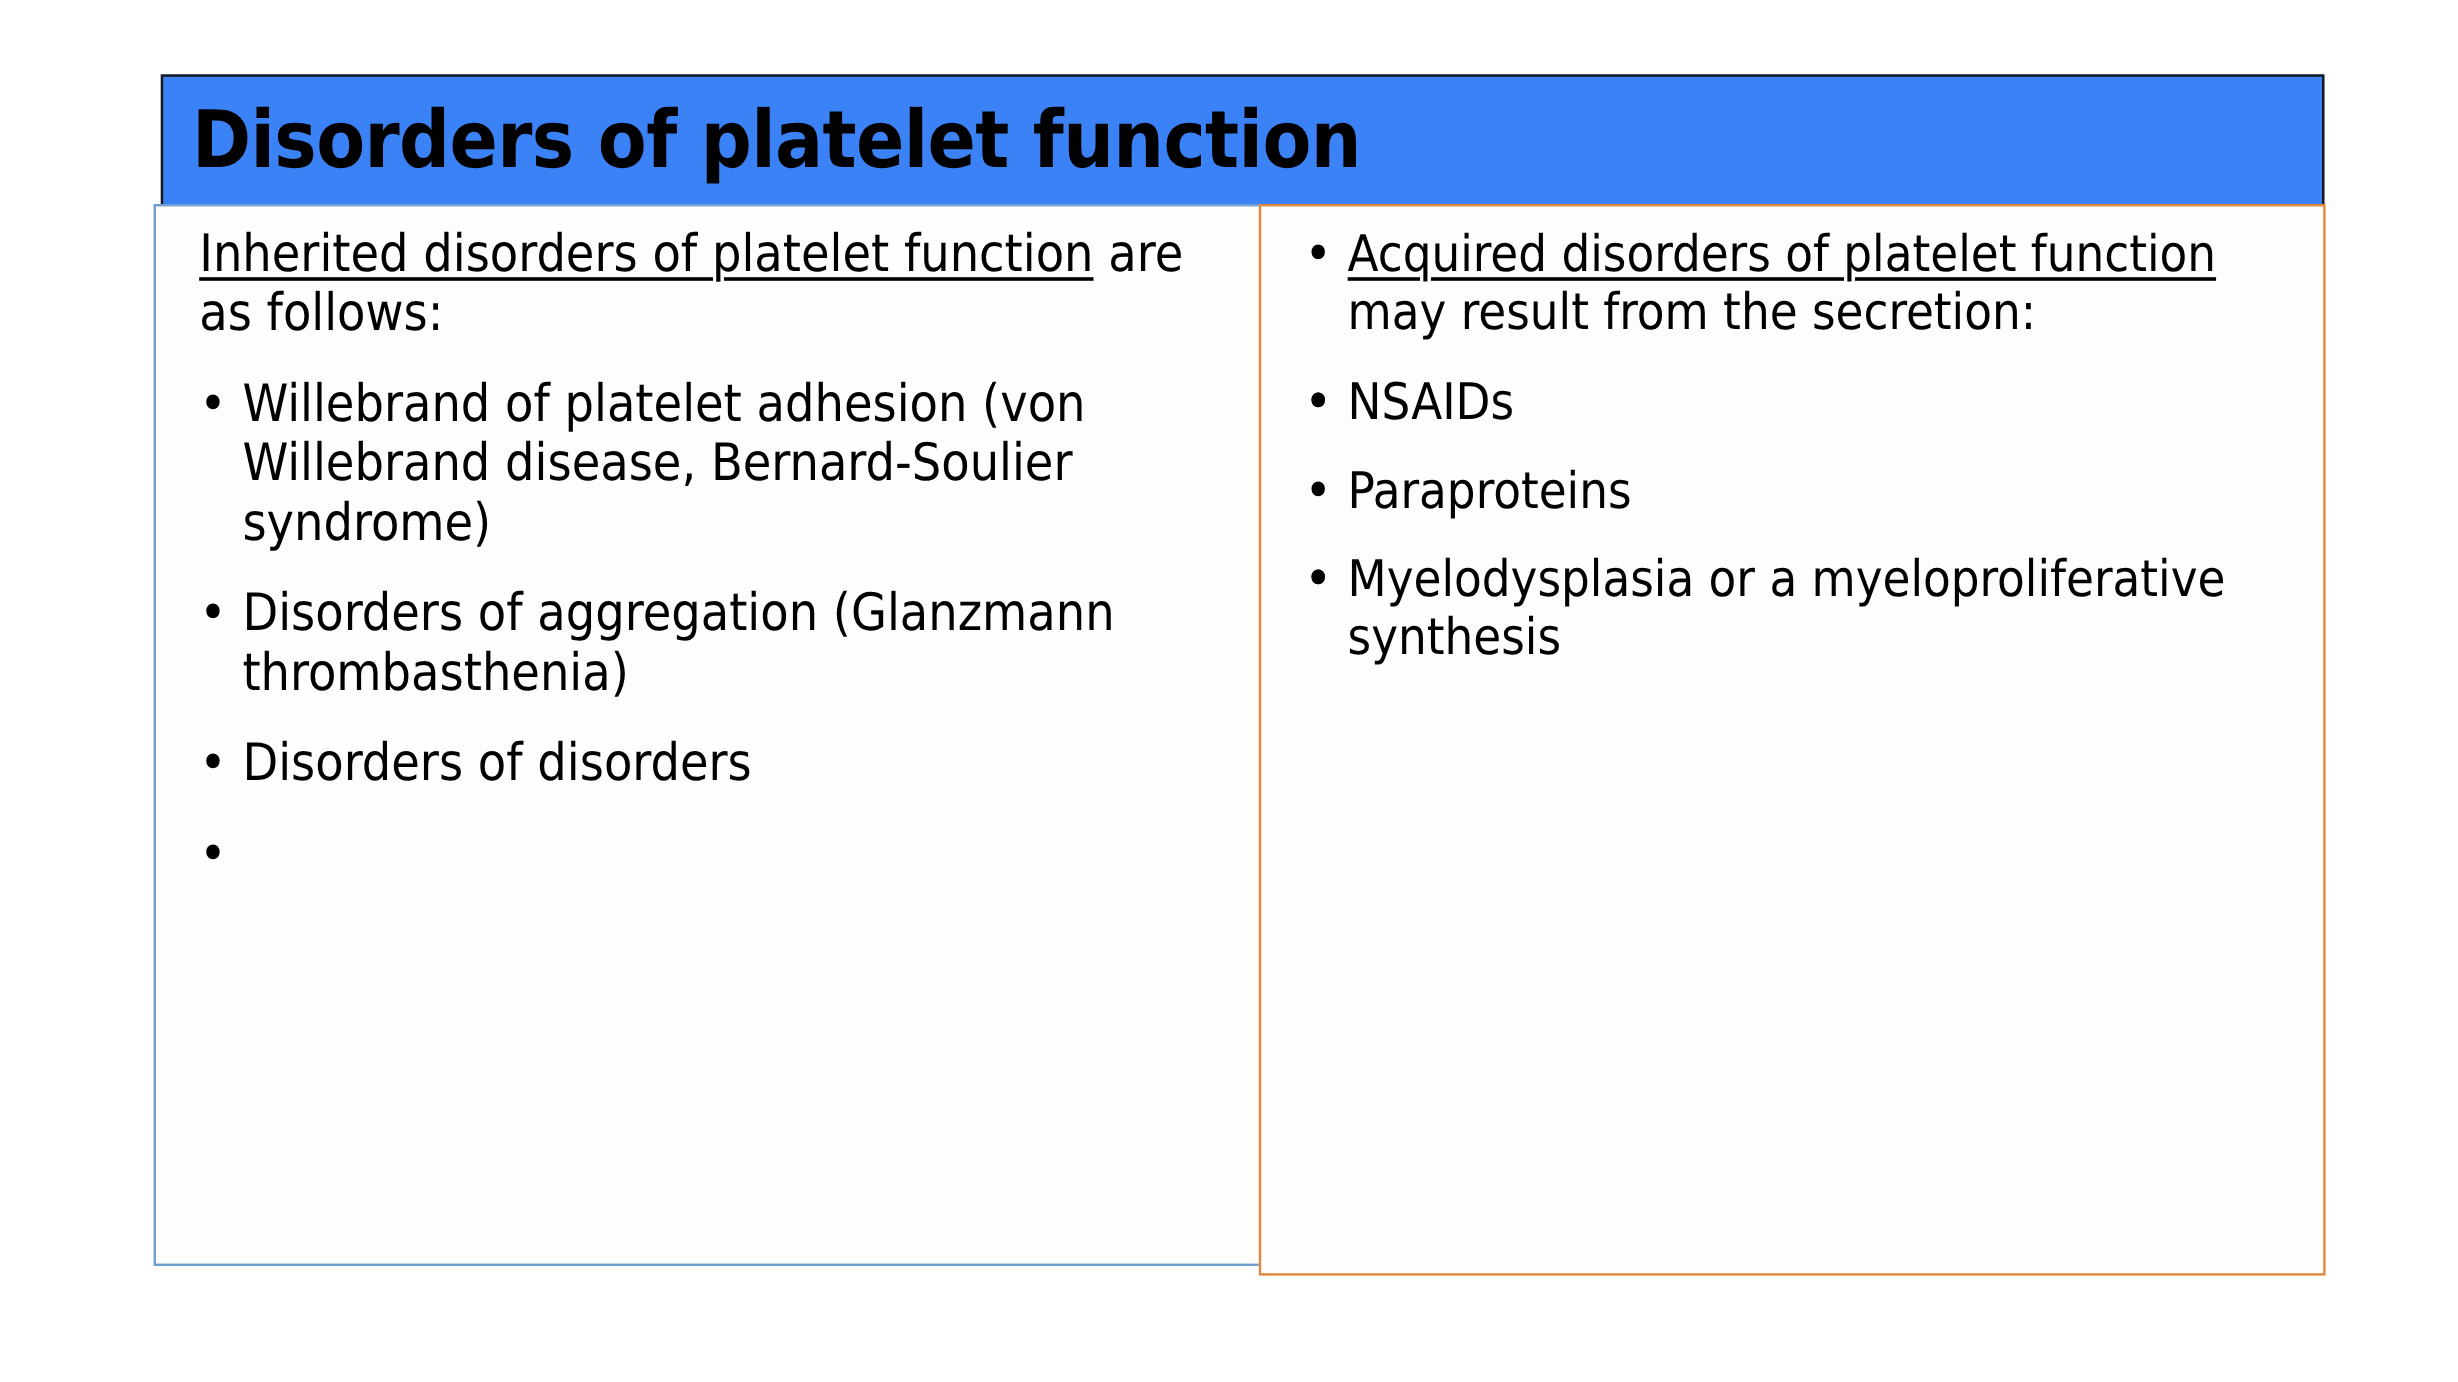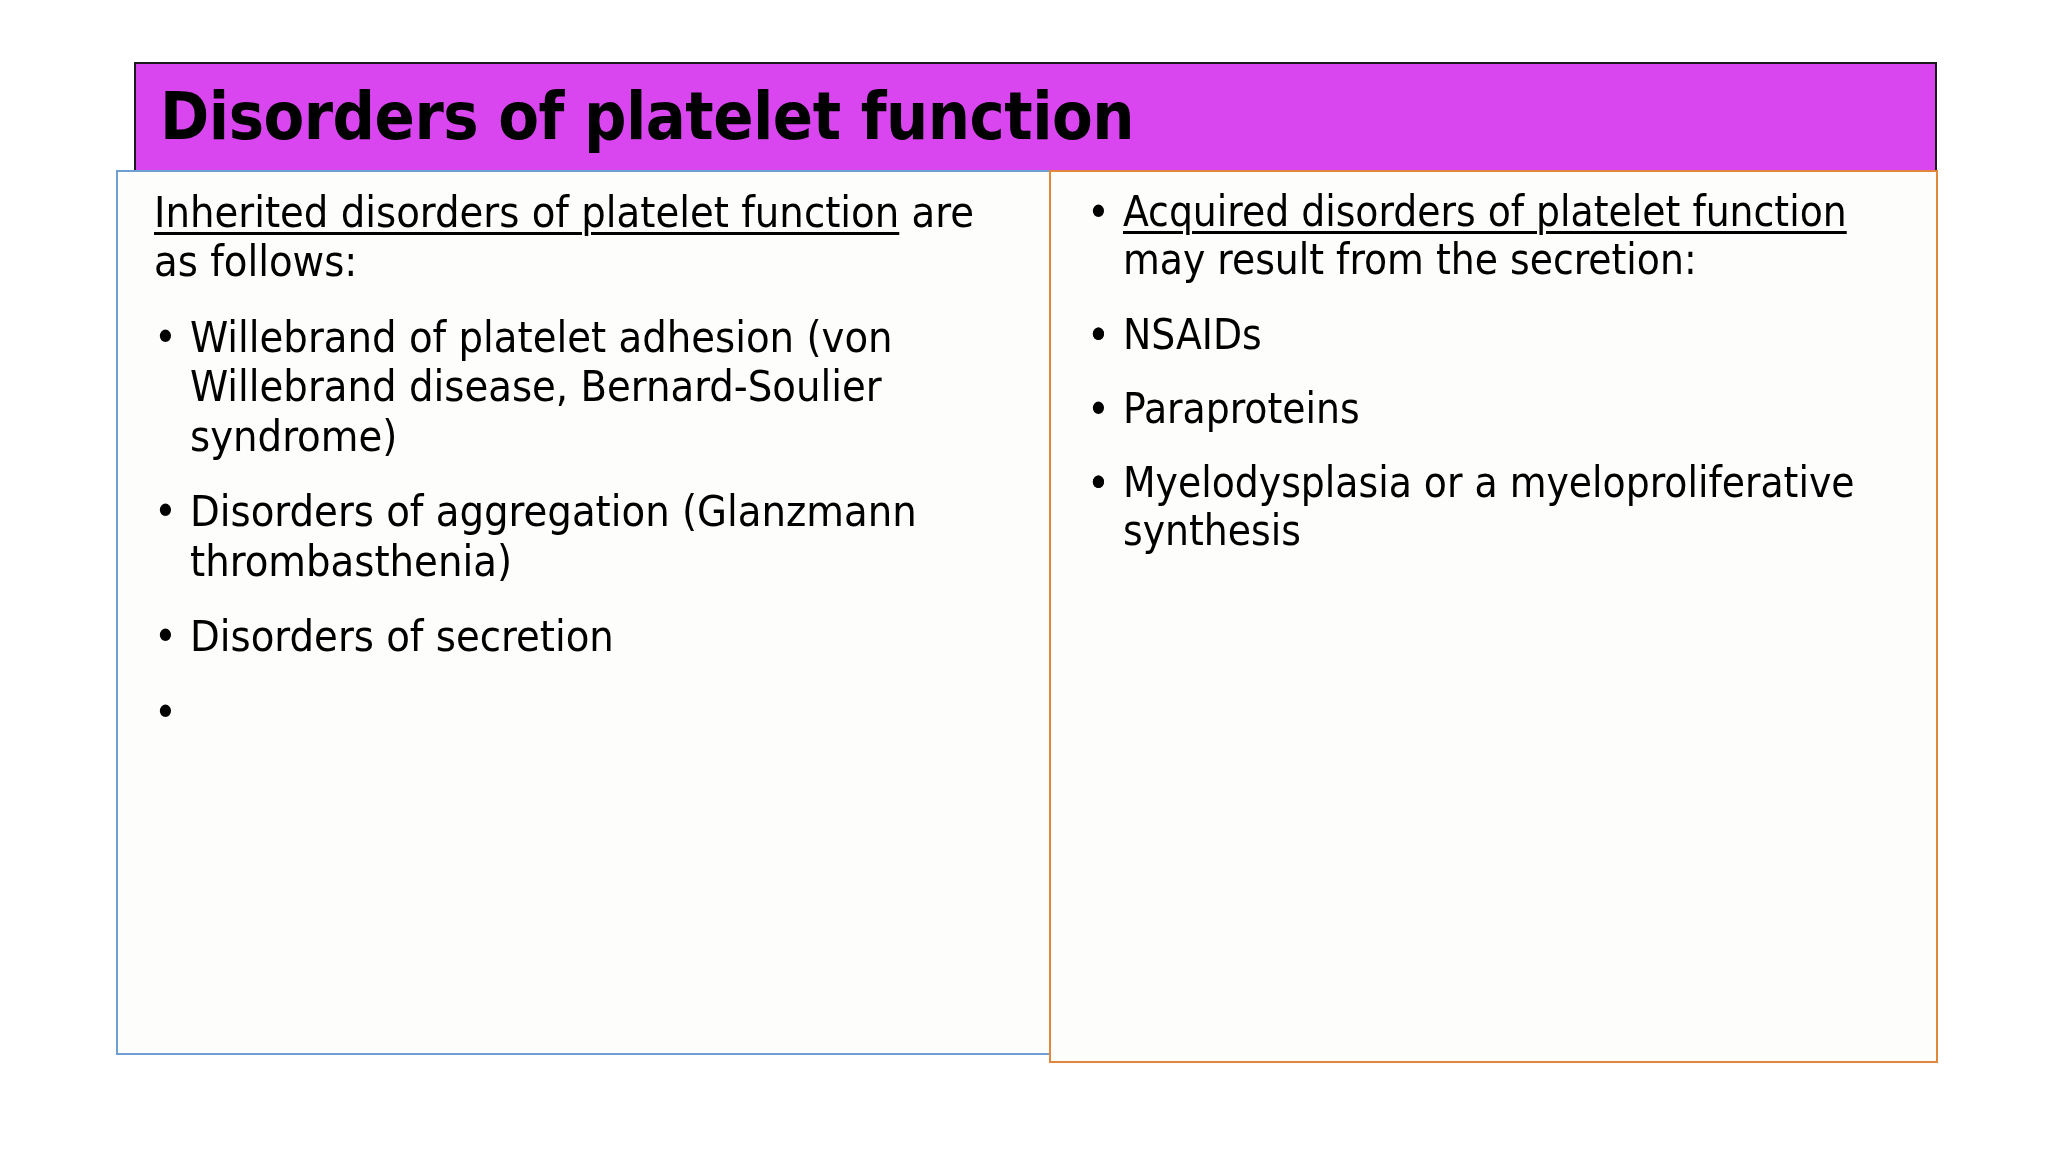--- a/index.html
+++ b/index.html
@@ -22,21 +22,21 @@
   }
 
   
   .title-box {
     position: absolute;
     left: 134px;
     top: 62px;
     width: 1803px;
     height: 110px;
     border: 2px solid #1a1a1a;
-    background: #d946ef;
+    background: #3b82f6;
     box-sizing: border-box;
     display: flex;
     align-items: center;
   }
   .title-text {
     font-size: 66px;
     font-weight: 700;
     color: #000000;
     line-height: 1.05;
     letter-spacing: -0.5px;
@@ -47,21 +47,21 @@
 
   
   .col-box {
     position: absolute;
     top: 170px;
     background: #fdfdfb;
     box-sizing: border-box;
     overflow: hidden;
   }
   .col-left {
-    left: 116px;
+    left: 128px;
     width: 938px;
     height: 885px;
     border: 2px solid #6d9fd0;
   }
   .col-right {
     left: 1049px;
     width: 889px;
     height: 893px;
     border: 2px solid #e1873d;
   }
@@ -130,21 +130,21 @@
         <span>Willebrand of platelet adhesion (von Willebrand disease, Bernard-Soulier syndrome)</span>
       </p>
 
       <p class="bullet">
         <span class="dot">•</span>
         <span>Disorders of aggregation (Glanzmann thrombasthenia)</span>
       </p>
 
       <p class="bullet">
         <span class="dot">•</span>
-        <span>Disorders of secretion</span>
+        <span>Disorders of disorders</span>
       </p>
 
       <p class="bullet">
         <span class="dot">•</span>
       </p>
 
     </div>
   </div>
 
   <div class="col-box col-right right-col">

